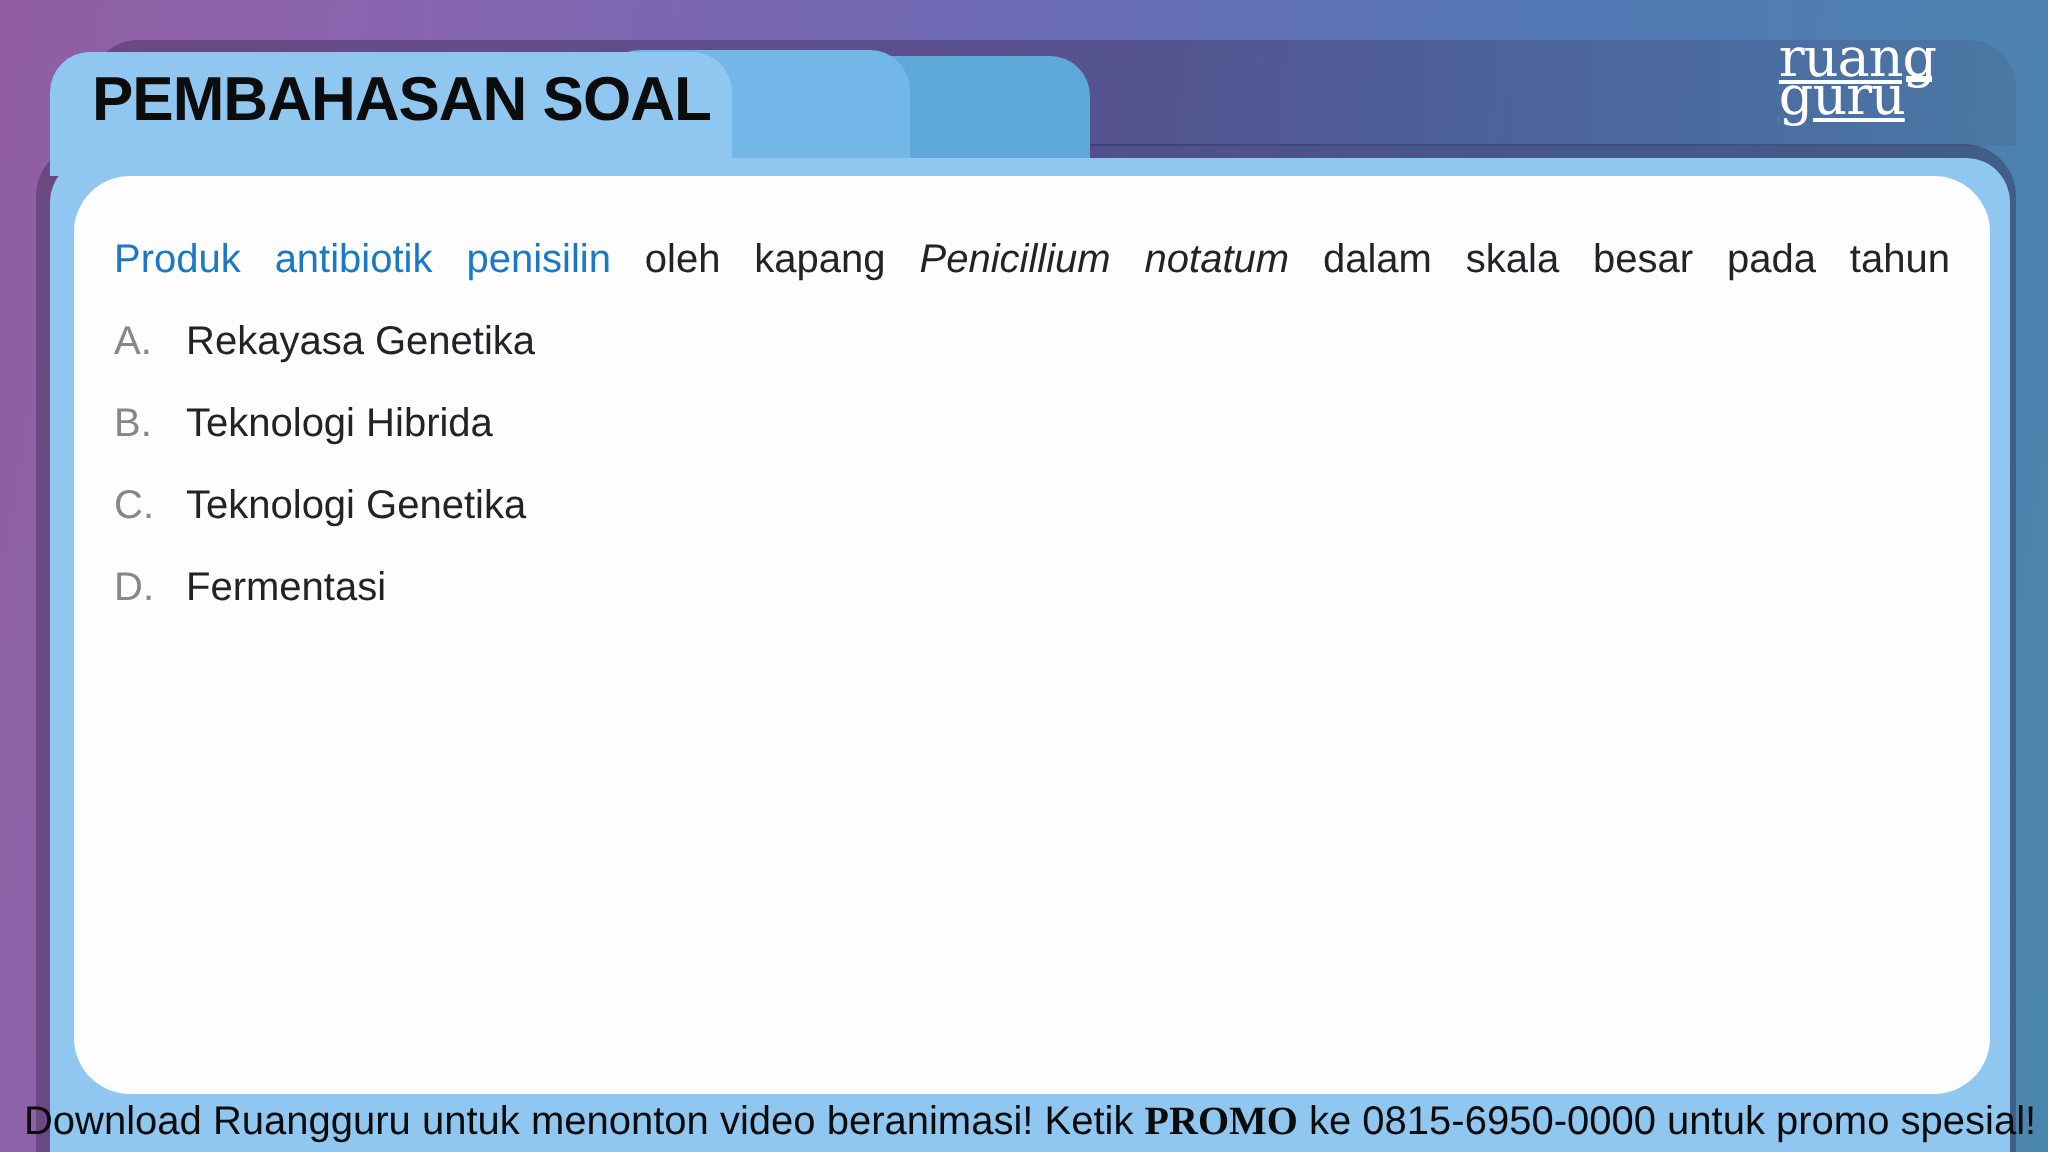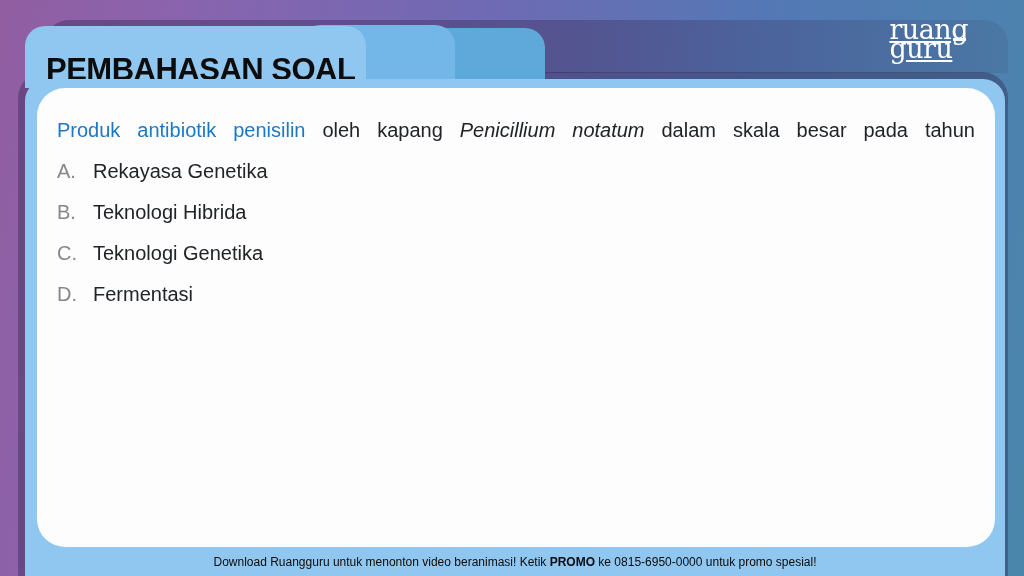--- a/index.html
+++ b/index.html
@@ -19,39 +19,39 @@
     border-radius:26px 26px 0 0;
     background: rgba(48,33,74,0.38);
   }
   
   .tab3 { position:absolute; left:380px; top:28px; width:165px; height:60px;
           border-radius:20px 20px 0 0; background:#5fa8da; }
   .tab2 { position:absolute; left:300px; top:25px; width:155px; height:60px;
           border-radius:20px 20px 0 0; background:#73b6e8; }
   .tab1 { position:absolute; left:25px; top:26px; width:341px; height:62px;
           border-radius:20px 20px 0 0; background:#90c7f1;
-          display:flex; align-items:flex-end; box-sizing:border-box; padding:6px 0 0 21px; }
+          display:flex; align-items:flex-start; box-sizing:border-box; padding:6px 0 0 21px; }
   .tab1 .title { font-size:31px; font-weight:bold; letter-spacing:-0.5px; color:#0c0c0c; margin:0; }
   
   .panel { position:absolute; left:25px; top:79px; width:980px; height:497px;
            border-radius:22px 22px 0 0; background:#90c7f1; }
   .card  { position:absolute; left:37px; top:88px; width:958px; height:459px;
            border-radius:28px; background:#fdfdfe; box-sizing:border-box;
            padding:22px 20px 0 20px; font-size:20px; line-height:41px; color:#212427; }
   .q-line1 { text-align:justify; text-align-last:justify; }
   .q-highlight { color:#1b78c4; }
   .q-italic { font-style:italic; }
   .opt { display:flex; }
   .opt-letter { flex:0 0 36px; color:#85878a; }
   .opt-text { color:#212427; }
   
   .footer { position:absolute; left:25px; top:547px; width:980px; height:29px;
             display:flex; align-items:center; justify-content:center;
-            font-size:12px; color:#0b0b0b; white-space:pre; }
-  .footer b { font-weight:bold; }
+            font-size:20px; color:#0b0b0b; white-space:pre; }
+  .footer b { font-weight:bold;font-family:Liberation Serif, serif; }
   
   .logo { position:absolute; right:56px; top:20px; color:#ffffff;
           font-family:"DejaVu Serif", serif; font-size:27px; line-height:19px;
           letter-spacing:-0.5px; text-align:left;text-decoration:underline; }
   .logo .l2 { display:flex; align-items:flex-start; }
   .logo-dash { display:inline-block; width:13px; height:3px; background:#ffffff;
                margin-left:1px; transform:translateY(-1px); }
 </style>
 </head>
 <body>

